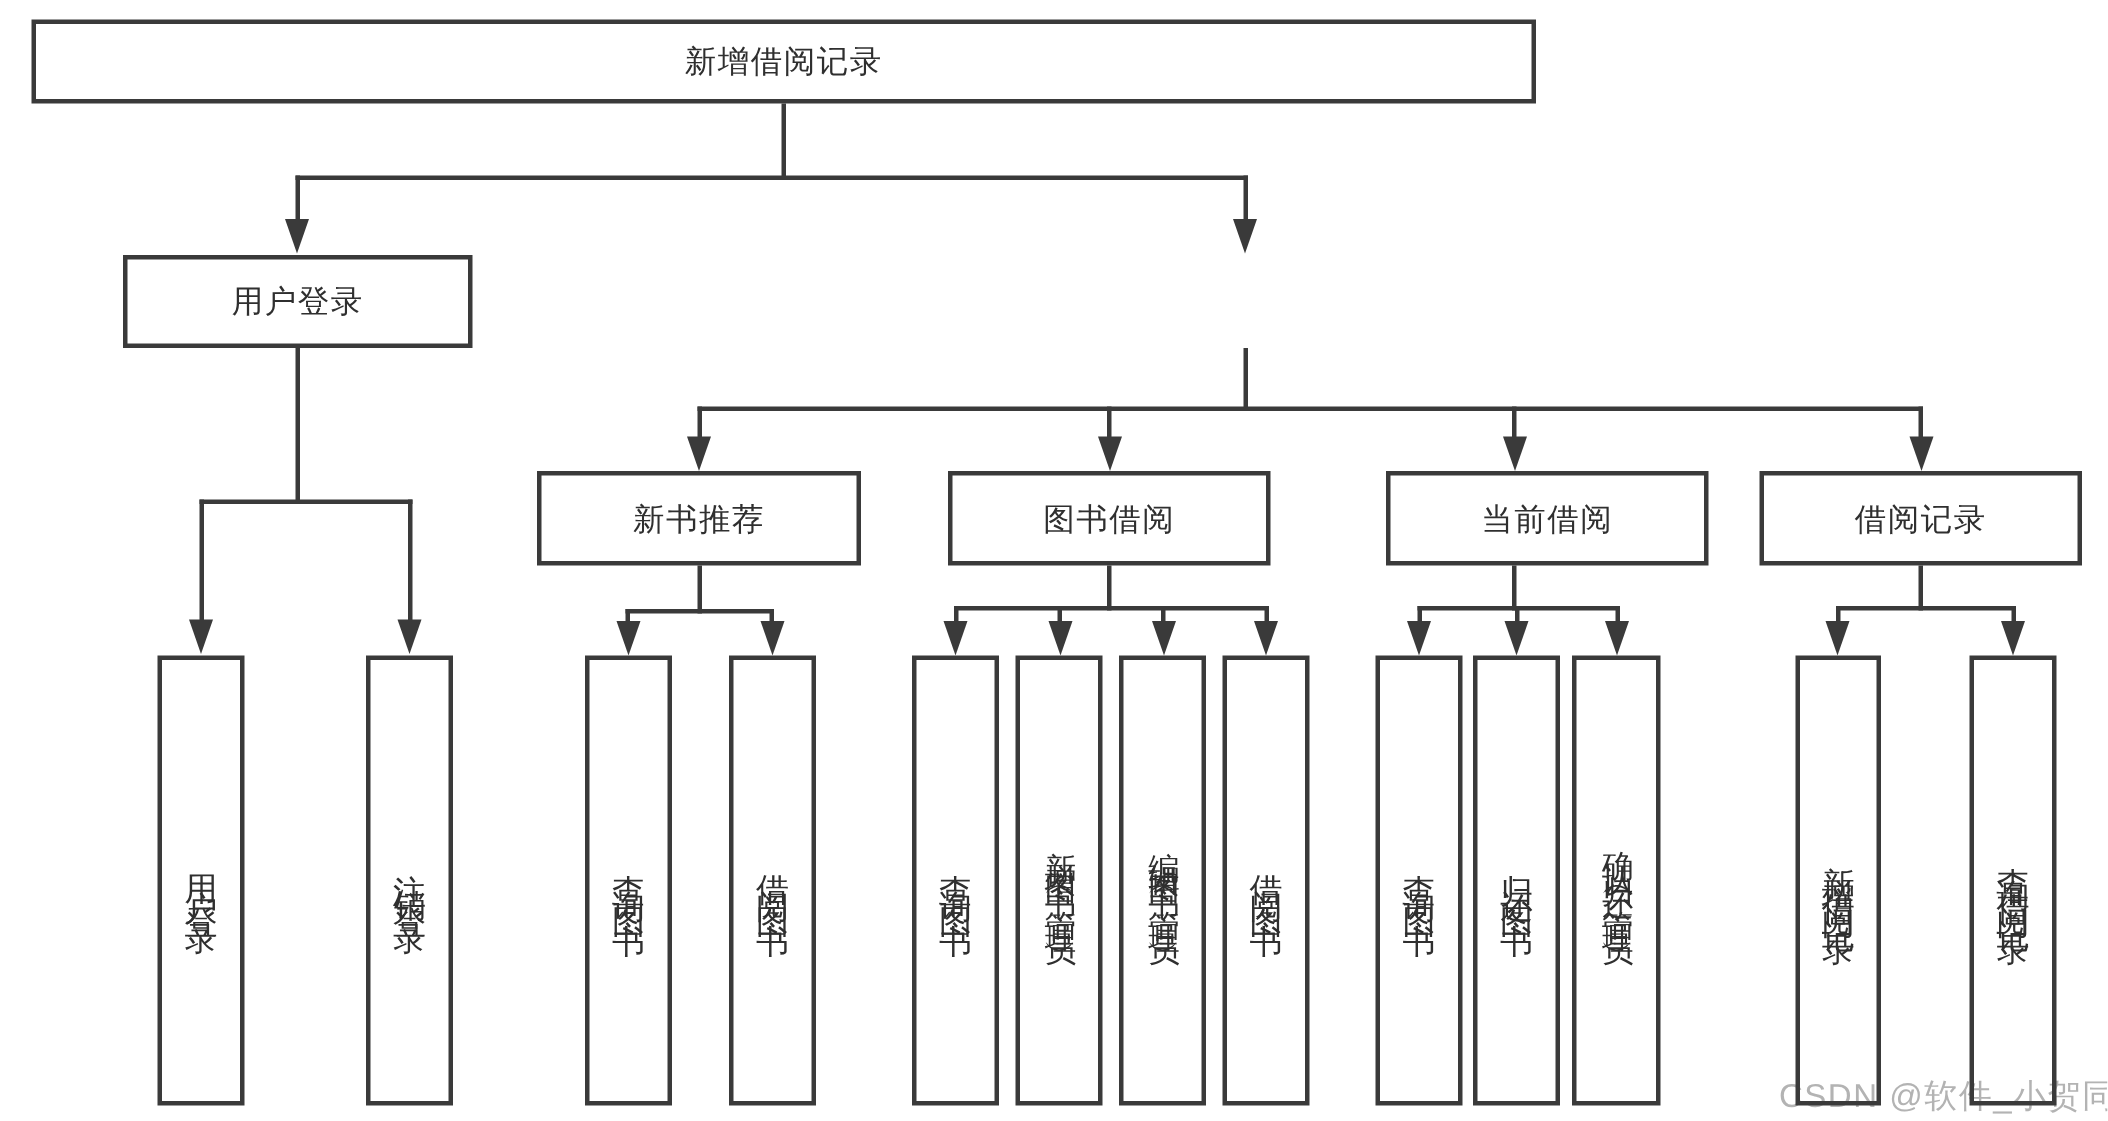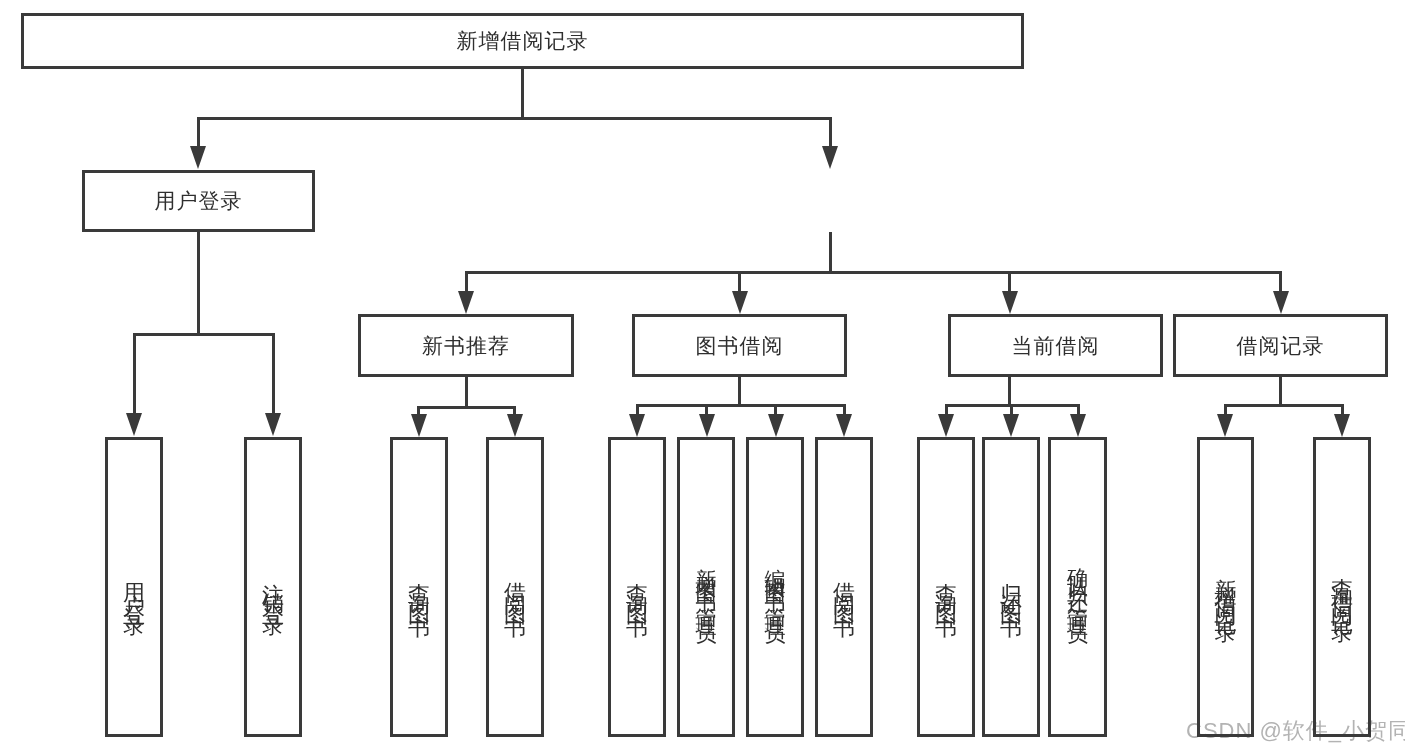--- a/index.html
+++ b/index.html
@@ -117,21 +117,21 @@
   <div class="vline" style="left:1340.5px; top:404px; height:12px;"></div>
   <div class="arrow" style="left:1217px; top:414px;"></div>
   <div class="arrow" style="left:1334px; top:414px;"></div>
 
   <div class="box h" style="left:21px; top:13px; width:1003px; height:56px;">新增借阅记录</div>
 
   <div class="box h" style="left:82px; top:170px; width:233px; height:62px;">用户登录</div>
 
   <div class="box h" style="left:632px; top:314px; width:215px; height:63px;">图书借阅</div>
   <div class="box h" style="left:358px; top:314px; width:216px; height:63px;">新书推荐</div>
-  <div class="box h" style="left:948px; top:314px; width:215px; height:63px;">当前借阅</div>
+  <div class="box h" style="left:924px; top:314px; width:215px; height:63px;">当前借阅</div>
   <div class="box h" style="left:1173px; top:314px; width:215px; height:63px;">借阅记录</div>
 
   <div class="box v" style="left:105px; top:437px; width:58px; height:300px;">用户登录</div>
   <div class="box v" style="left:244px; top:437px; width:58px; height:300px;">注销登录</div>
 
   <div class="box v" style="left:390px; top:437px; width:58px; height:300px;">查询图书</div>
   <div class="box v" style="left:486px; top:437px; width:58px; height:300px;">借阅图书</div>
 
   <div class="box v" style="left:608px; top:437px; width:58px; height:300px;">查询图书</div>
   <div class="box v long" style="left:677px; top:437px; width:58px; height:300px;">新增图书（管理员）</div>

